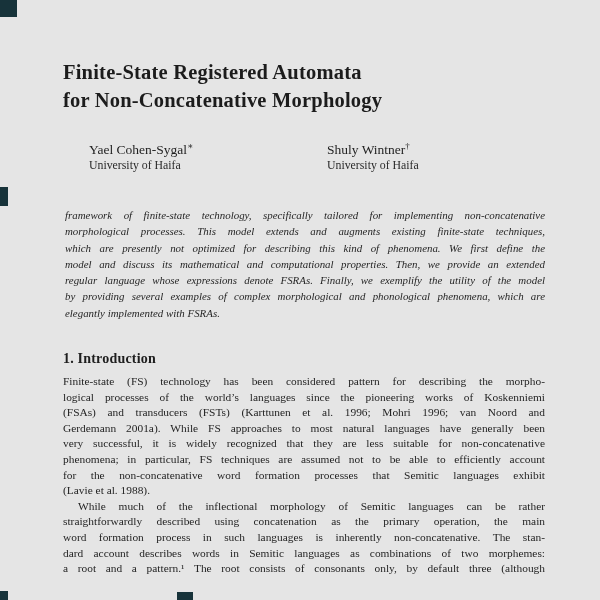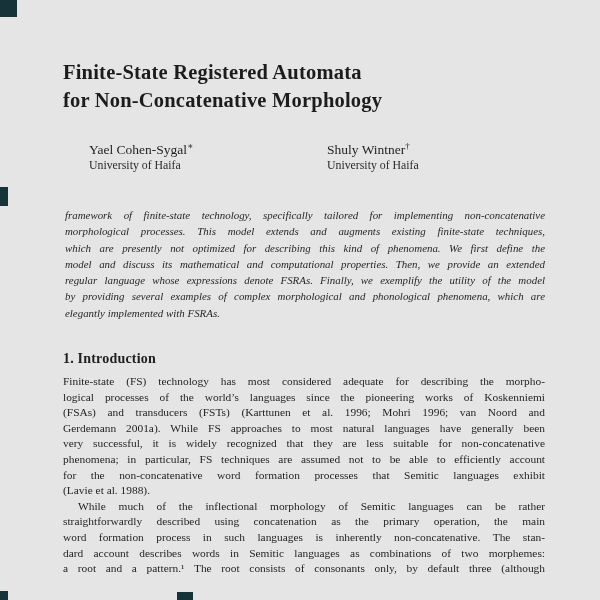--- a/index.html
+++ b/index.html
@@ -98,21 +98,21 @@
     <div class="jline">which are presently not optimized for describing this kind of phenomena. We first define the</div>
     <div class="jline">model and discuss its mathematical and computational properties. Then, we provide an extended</div>
     <div class="jline">regular language whose expressions denote FSRAs. Finally, we exemplify the utility of the model</div>
     <div class="jline">by providing several examples of complex morphological and phonological phenomena, which are</div>
     <div class="jline last">elegantly implemented with FSRAs.</div>
   </div>
 
   <div class="section-heading">1. Introduction</div>
 
   <div class="body-text">
-    <div class="jline">Finite-state (FS) technology has most considered adequate for describing the morpho-</div>
+    <div class="jline">Finite-state (FS) technology has been considered pattern for describing the morpho-</div>
     <div class="jline">logical processes of the world’s languages since the pioneering works of Koskenniemi</div>
     <div class="jline">(FSAs) and transducers (FSTs) (Karttunen et al. 1996; Mohri 1996; van Noord and</div>
     <div class="jline">Gerdemann 2001a). While FS approaches to most natural languages have generally been</div>
     <div class="jline">very successful, it is widely recognized that they are less suitable for non-concatenative</div>
     <div class="jline">phenomena; in particular, FS techniques are assumed not to be able to efficiently account</div>
     <div class="jline">for the non-concatenative word formation processes that Semitic languages exhibit</div>
     <div class="jline last">(Lavie et al. 1988).</div>
     <div class="jline indent">While much of the inflectional morphology of Semitic languages can be rather</div>
     <div class="jline">straightforwardly described using concatenation as the primary operation, the main</div>
     <div class="jline">word formation process in such languages is inherently non-concatenative. The stan-</div>

